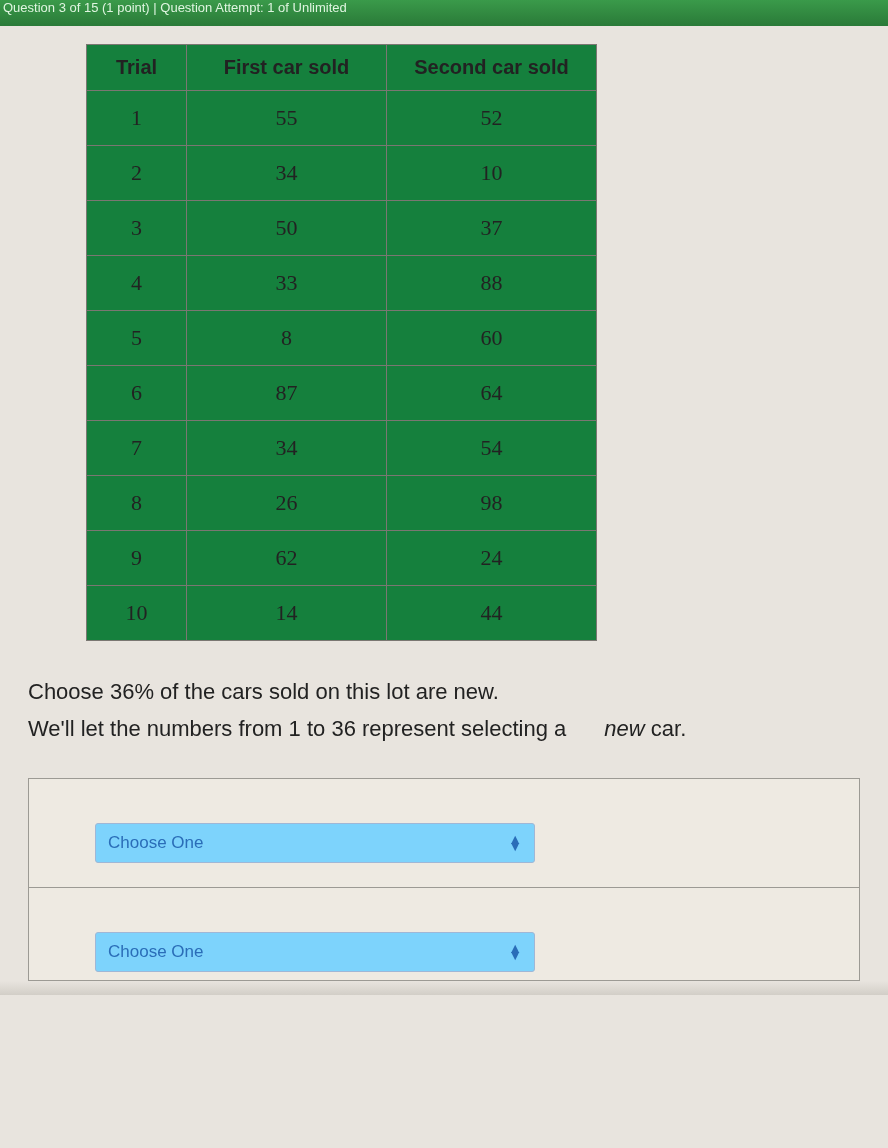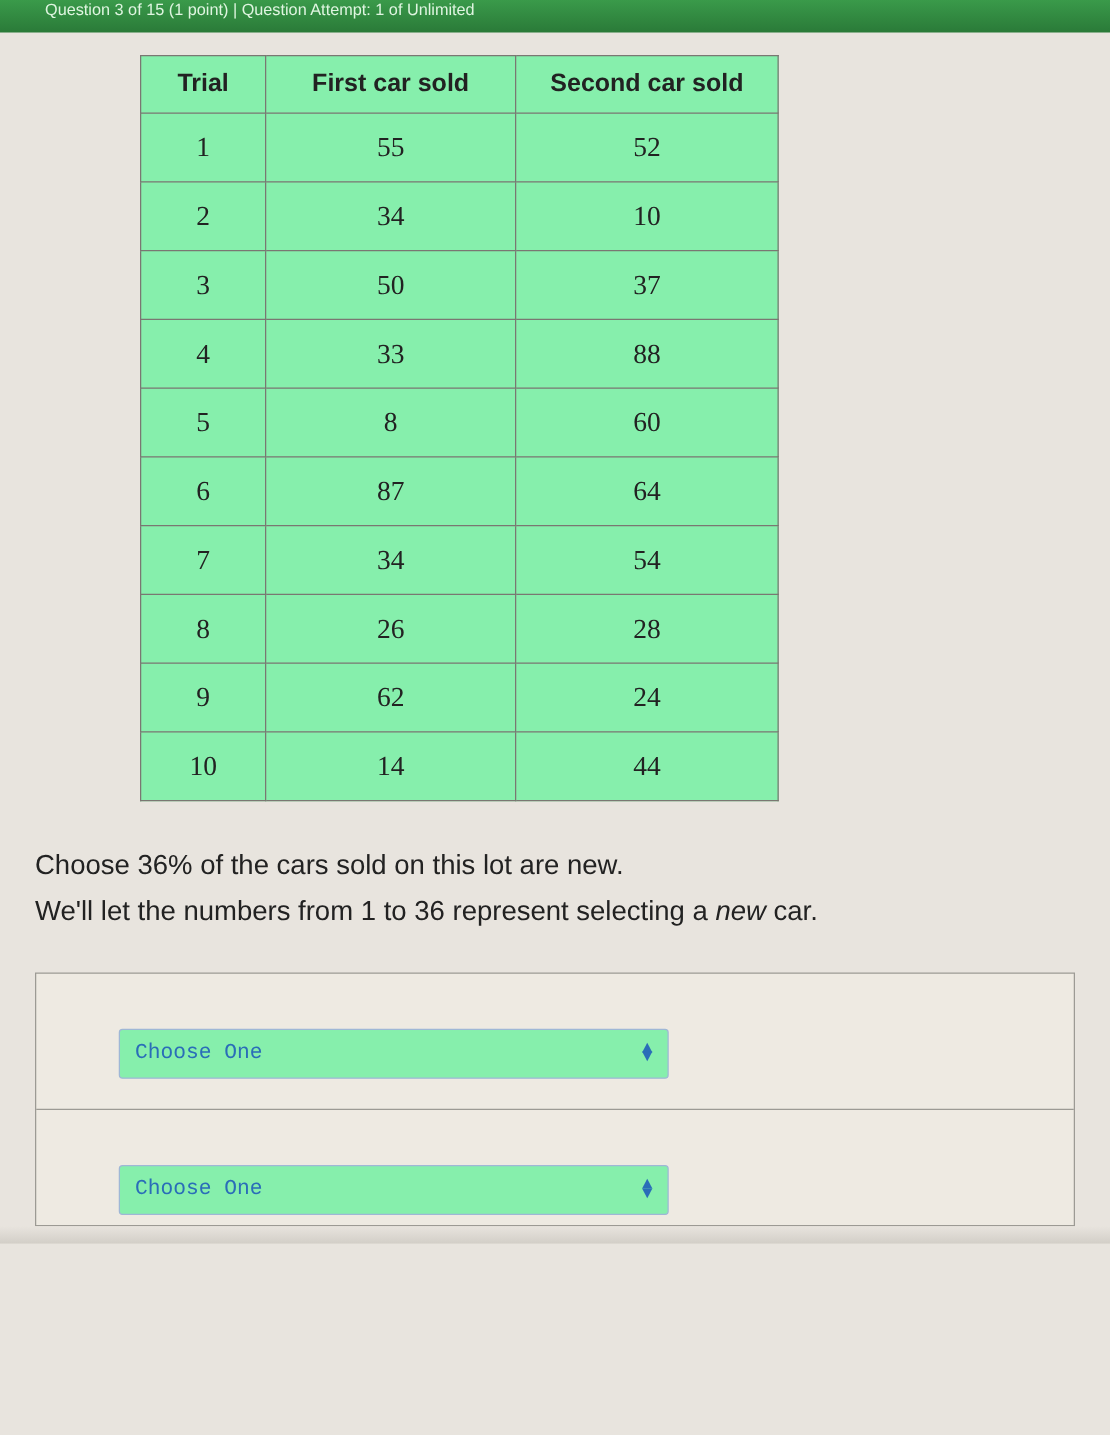--- a/index.html
+++ b/index.html
@@ -11,31 +11,31 @@
     background: #e8e4de;
     color: #2a2a2a;
   }
   .topbar {
     background: #2a8a3a;
     background: linear-gradient(#3a9a4a, #2a7a38);
     height: 26px;
     width: 100%;
     color: #dff5e0;
     font-size: 13px;
-    padding: 0 36px;
+    padding: 0 3px;
     overflow: hidden;
     white-space: nowrap;
   }
   .content {
     padding: 18px 28px 0 28px;
   }
   table.data {
     border-collapse: collapse;
-    margin-left: 84px;
-    background: #86efac;
+    margin-left: 58px;
+    background: #15803d;
   }
   table.data th, table.data td {
     border: 1px solid #7a7772;
     text-align: center;
     font-size: 22px;
     color: #222;
     font-weight: 400;
   }
   table.data th {
     font-weight: 700;
@@ -50,21 +50,21 @@
   .col-trial { width: 100px; }
   .col-first { width: 200px; }
   .col-second { width: 210px; }
   .prose {
     margin-top: 32px;
     font-size: 22px;
     line-height: 1.7;
     color: #222;
   }
   .prose .serif { font-family: Liberation Sans, sans-serif; }
-  .prose em { font-style: italic; }
+  .prose em { font-style: italic; margin-left: 32px; }
   .qbox {
     margin-top: 30px;
     border: 1px solid #9c9a94;
     background: #eeeae2;
   }
   .qrow {
     padding: 22px 22px 24px 22px;
     border-bottom: 1px solid #9c9a94;
   }
   .qrow:last-child { border-bottom: none; padding-bottom: 8px;}
@@ -76,27 +76,26 @@
     display: inline-block;
     width: 44px;
   }
   .dropdown {
     margin-top: 22px;
     margin-left: 44px;
     width: 440px;
     height: 40px;
     border: 1px solid #9fb7d6;
     border-radius: 3px;
-    background: #86efac;
+    background: #7dd3fc;
     display: flex;
     align-items: center;
     justify-content: space-between;
     padding: 0 12px;
     cursor: pointer;
-    font-family: Liberation Mono, monospace;
   }
   .dropdown .dd-label {
     color: #2a6db8;
     font-size: 17px;
   }
   .dropdown .dd-caret {
     color: #2a6db8;
     font-size: 14px;
     display: flex;
     flex-direction: column;
@@ -156,21 +155,21 @@
           <td>64</td>
         </tr>
         <tr>
           <td>7</td>
           <td>34</td>
           <td>54</td>
         </tr>
         <tr>
           <td>8</td>
           <td>26</td>
-          <td>28</td>
+          <td>98</td>
         </tr>
         <tr>
           <td>9</td>
           <td>62</td>
           <td>24</td>
         </tr>
         <tr>
           <td>10</td>
           <td>14</td>
           <td>44</td>

